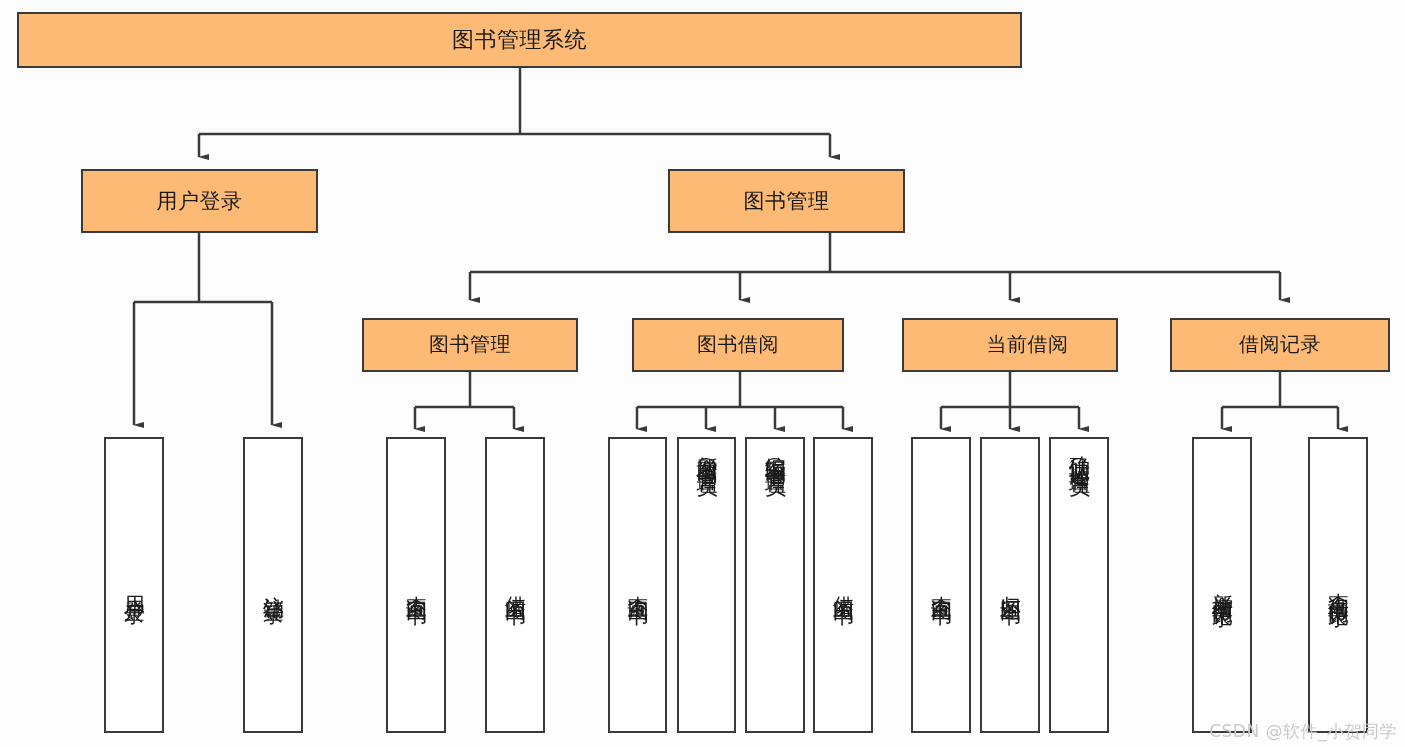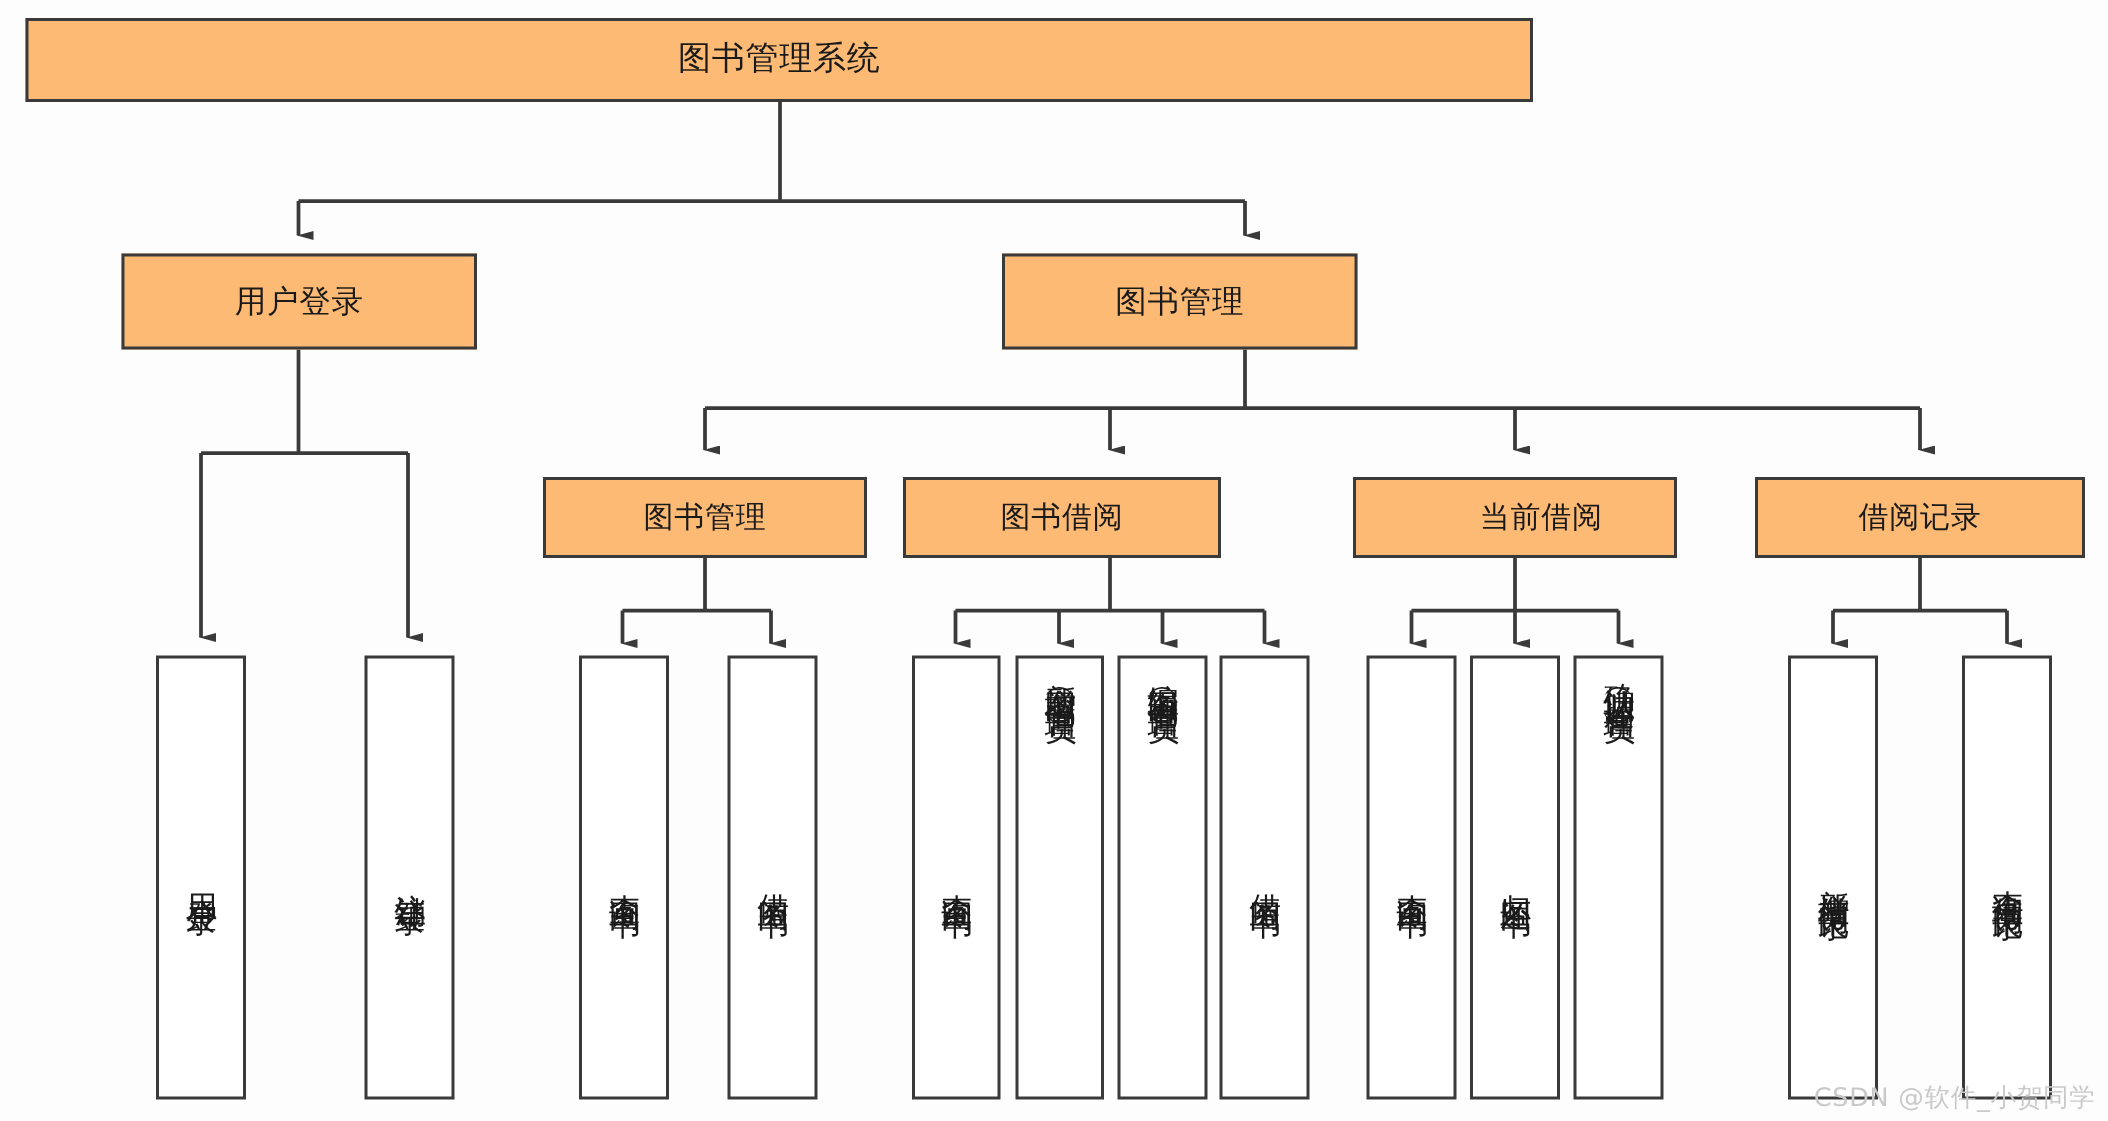--- a/index.html
+++ b/index.html
@@ -143,21 +143,21 @@
   <div class="node-box lvl-2" style="left:81px; top:169px; width:237px; height:64px;">
     <span class="node-label">用户登录</span>
   </div>
   <div class="node-box lvl-2" style="left:668px; top:169px; width:237px; height:64px;">
     <span class="node-label">图书管理</span>
   </div>
 
   <div class="node-box lvl-3" style="left:362px; top:318px; width:216px; height:54px;">
     <span class="node-label">图书管理</span>
   </div>
-  <div class="node-box lvl-3" style="left:602px; top:318px; width:212px; height:54px;">
+  <div class="node-box lvl-3" style="left:632px; top:318px; width:212px; height:54px;">
     <span class="node-label">图书借阅</span>
   </div>
   <div class="node-box lvl-3" style="left:902px; top:318px; width:216px; height:54px;padding-left:35px;">
     <span class="node-label">当前借阅</span>
   </div>
   <div class="node-box lvl-3" style="left:1170px; top:318px; width:220px; height:54px;">
     <span class="node-label">借阅记录</span>
   </div>
 
   <div class="leaf-box center-v" style="left:104px; top:437px; width:60px; height:296px;">

